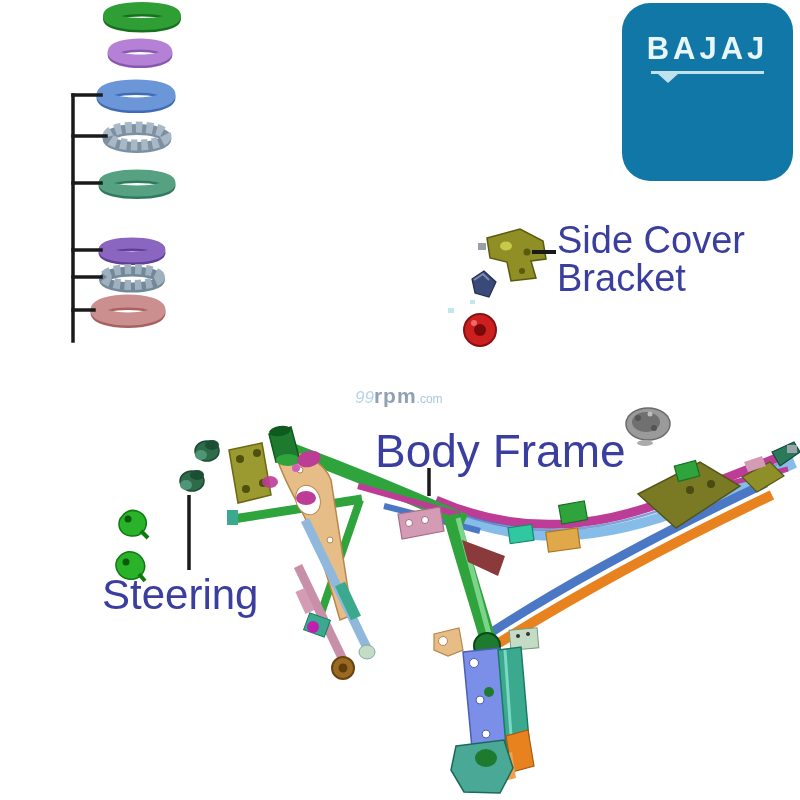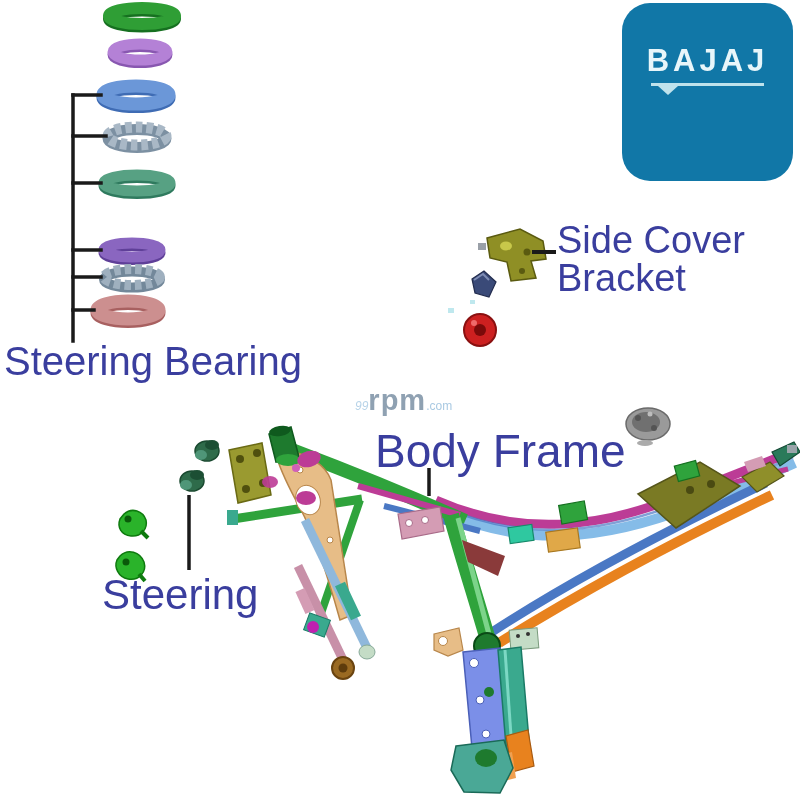--- a/index.html
+++ b/index.html
@@ -5,25 +5,25 @@
   html,body{margin:0;padding:0;background:#fff;}
   *{box-sizing:border-box;font-family:"Liberation Sans",sans-serif;}
   .page{position:relative;width:800px;height:800px;background:#fff;overflow:hidden;}
   .stage{position:absolute;left:0;top:0;width:800px;height:800px;}
   .lbl{position:absolute;color:var(--label-color,#3a3e9e);white-space:nowrap;line-height:1.0;}
   .lbl-steering{left:4px;top:341px;font-size:40px;}
   .lbl-sidecover{left:557px;top:221px;font-size:38px;line-height:38px;}
   .lbl-bodyframe{left:375px;top:428px;font-size:46px;}
   .lbl-dampers{left:102px;top:574px;font-size:42px;}
   .watermark{position:absolute;left:355px;top:384px;white-space:nowrap;}
-  .wm-num{font-size:12px;color:var(--wm-1,#b7d3e8);font-style:italic;}
-  .wm-rpm{font-size:29px;font-weight:bold;letter-spacing:1px;color:var(--wm-2,#8fa1b2);}
+  .wm-num{font-size:17px;color:var(--wm-1,#b7d3e8);font-style:italic;}
+  .wm-rpm{font-size:21px;font-weight:bold;letter-spacing:1px;color:var(--wm-2,#8fa1b2);}
   .wm-com{font-size:12px;color:var(--wm-3,#a9c9e2);margin-top:41px;}
   .logo{position:absolute;left:622px;top:3px;width:171px;height:178px;border-radius:28px;
-        background:var(--logo-bg,#1177a7);text-align:center;padding-top:40px;}
+        background:var(--logo-bg,#1177a7);text-align:center;padding-top:28px;}
   .logo-brand{font-size:31px;font-weight:bold;letter-spacing:4px;color:var(--logo-fg,#e8f6fa);}
   .logo-genuine{font-size:23px;letter-spacing:2px;color:var(--logo-fg-soft,#bfe2ec);margin-top:7px;}
   .logo-parts{font-size:34px;font-weight:bold;letter-spacing:1px;color:var(--logo-fg,#e8f6fa);line-height:30px;}
   .logo-rule{width:113px;height:3px;background:var(--logo-fg-soft,#bfe2ec);margin:4px auto 0;position:relative;}
   .logo-arrow{position:absolute;left:7px;top:3px;width:0;height:0;
         border-left:10px solid transparent;border-right:10px solid transparent;
         border-top:9px solid var(--logo-fg-soft,#bfe2ec);}
 </style>
 <style>.ld{stroke:#1a1a1a;}.p-green{fill:#2fa33c;} .s-green{stroke:#2fa33c;} .s-lgreen{stroke:#7cd48a;}.p-dgreen{fill:#1e7a2e;}.p-teal{fill:#3aa98e;} .s-teal{stroke:#3aa98e;}.p-teal2{fill:#4aa896;}.p-mint{fill:#2fc8a0;} .s-steel{stroke:#8fb8dc;} .s-blue{stroke:#4a78c4;} .s-skyblue{stroke:#85bce8;}.p-magenta{fill:#bc3c96;} .s-magenta{stroke:#bc3c96;}.p-pink{fill:#d49cb4;} .s-pink{stroke:#d49cb4;} .s-rose{stroke:#c890a8;}.p-orange{fill:#e8821e;} .s-orange{stroke:#e8821e;}.p-orange2{fill:#f0a050;}.p-olive{fill:#8f8f2a;}.p-olive2{fill:#7a7a24;}.p-yellowolive{fill:#9a9a30;}.p-tan{fill:#e7bd87;}.p-tan2{fill:#e0a848;}.p-peri{fill:#7b8fe8;}.p-brown{fill:#9a6a22;}.p-darkred{fill:#8a3a3a;}.p-gray{fill:#9a9a9a;}.p-dgray{fill:#707070;}.p-navy{fill:#3a4a78;}.p-red{fill:#cc2020;}.p-dred{fill:#7a0a0a;}.p-clipgreen{fill:#2ab32a;}.p-paleg{fill:#c4dcc6;}.p-dteal{fill:#2a7a5a;}.p-oliveside{fill:#8f8f25;}.p-dampgreen{fill:#2e6b4a;}.p-damplight{fill:#4f9678;}.p-dampdark{fill:#1c4f34;}</style></head>
 <body>
@@ -224,21 +224,20 @@
         <path d="M120,556 C128,548 140,552 144,562 C147,572 139,581 128,579 C118,577 114,567 117,560 Z" class="p-clipgreen" stroke="#0e7a0e" stroke-width="1.5"></path>
         <circle cx="126" cy="562" r="3.5" fill="#0a5a0a"></circle>
         <path d="M139,574 L145,581" stroke="#0e7a0e" stroke-width="4"></path>
       </g>
       <line x1="189" y1="495" x2="189" y2="570" class="ld" stroke-width="3.5"></line>
     </g>
 
     <line x1="429" y1="468" x2="429" y2="496" class="ld" stroke-width="3.5"></line>
   </svg>
 
-  <div class="lbl lbl-steering">Steering Bearing</div>
 
   <div class="lbl lbl-bodyframe">Body Frame</div>
 
   <div class="lbl lbl-sidecover">
     <div>Side Cover</div>
     <div>Bracket</div>
   </div>
 
   <div class="lbl lbl-dampers">Steering</div>
 

